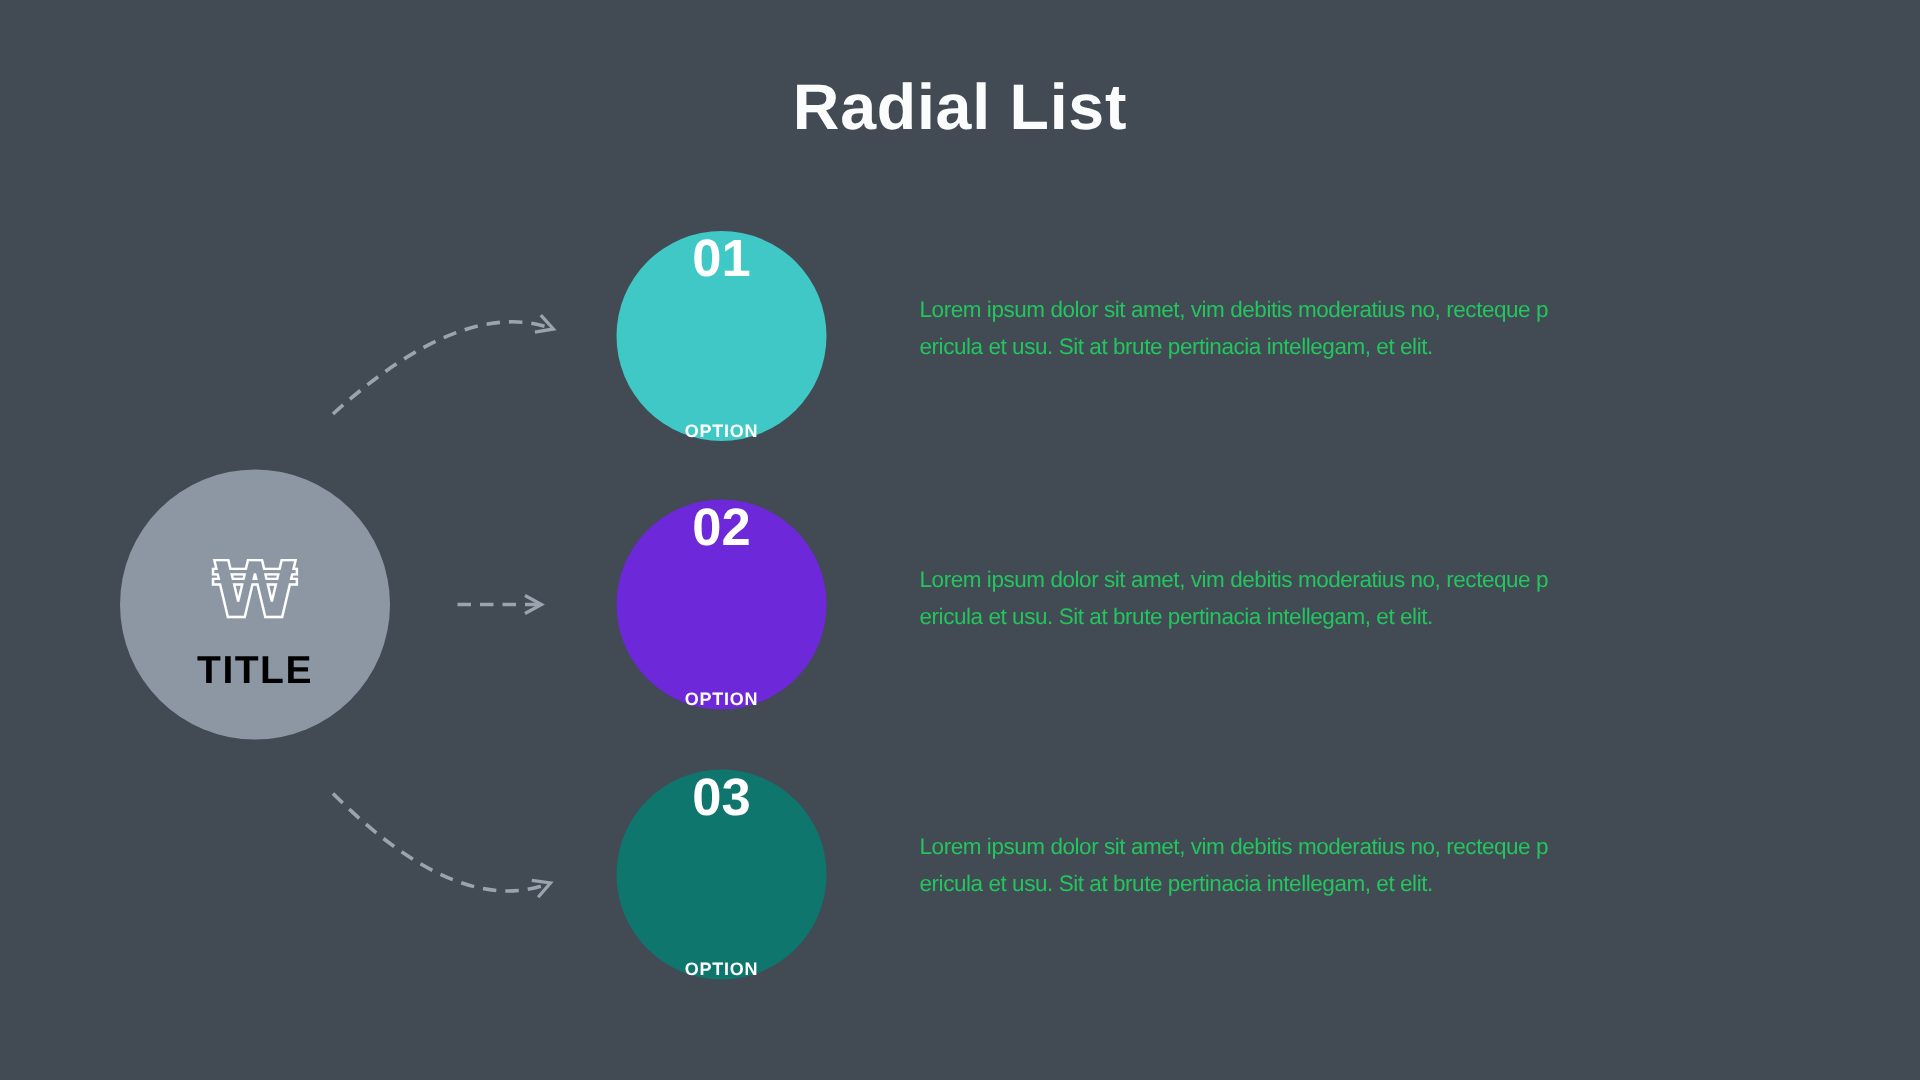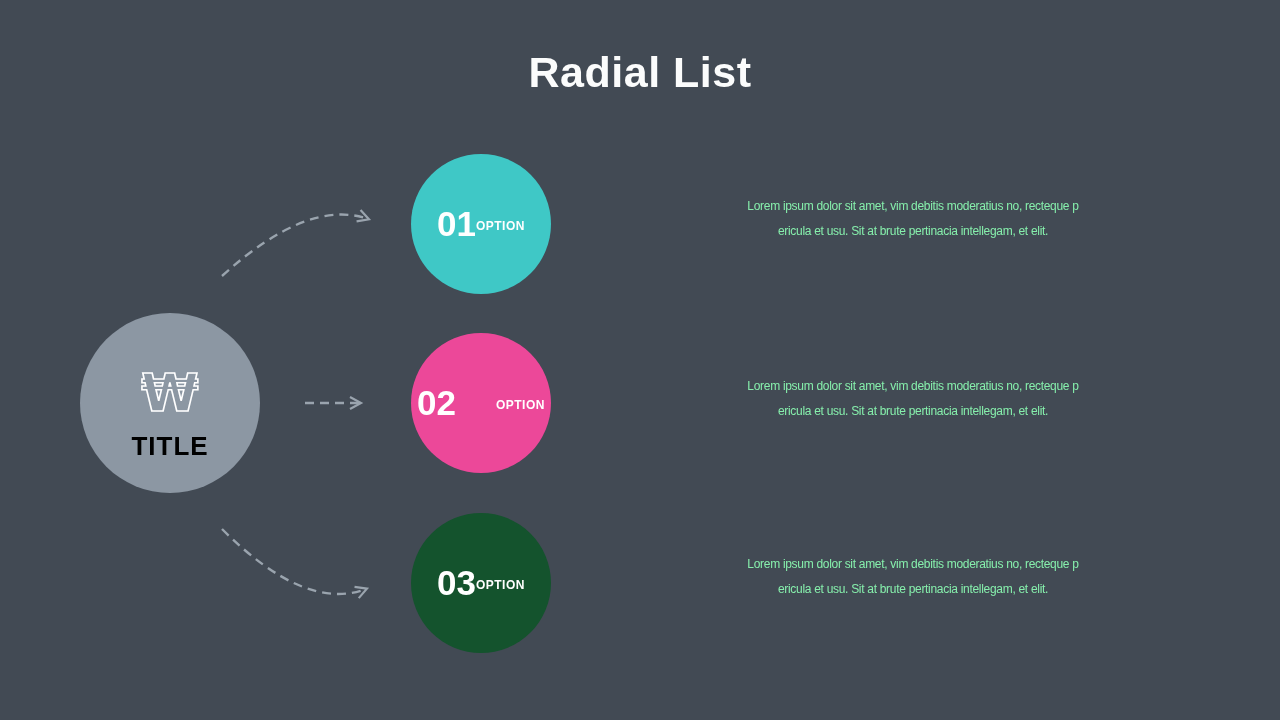--- a/index.html
+++ b/index.html
@@ -50,23 +50,23 @@
     color: #000000;
     letter-spacing: 1px;
   }
 
   .opt-circle {
     position: absolute;
     left: 411px;
     width: 140px; height: 140px;
     border-radius: 50%;
     display: flex;
-    flex-direction: row;
+    flex-direction: column;
     align-items: center;
-    justify-content: center;
+    justify-content: space-between;
     color: #FFFFFF;
     text-align: center;
   }
   .opt-circle.row1 { top: 154px; }
   .opt-circle.row2 { top: 333px; }
   .opt-circle.row3 { top: 513px; }
   .opt-number {
     font-size: 35px;
     font-weight: bold;
     line-height: 1.1;
@@ -75,25 +75,24 @@
     font-size: 12px;
     font-weight: bold;
     letter-spacing: 0.5px;
     margin-top: 3px;
   }
 
   .desc-block {
     position: absolute;
     left: 613px;
     width: 600px;
-    color: #86efac;
-    font-size: 12px;
+    color: #22c55e;
+    font-size: 15px;
     letter-spacing: -0.3px;
     line-height: 25px;
-    text-align: center;
   }
   .desc-block.row1 { top: 194px; }
   .desc-block.row2 { top: 374px; }
   .desc-block.row3 { top: 552px; }
 </style>
 </head>
 <body style="background-color: rgb(66, 74, 84);">
 
 <div class="slide-title">Radial List</div>
 
@@ -117,29 +116,29 @@
 
 <div class="opt-circle row1" style="background-color: rgb(63, 200, 198);">
   <div class="opt-number">01</div>
   <div class="opt-label">OPTION</div>
 </div>
 <div class="desc-block row1">
   <div>Lorem ipsum dolor sit amet, vim debitis moderatius no, recteque p</div>
   <div>ericula et usu. Sit at brute pertinacia intellegam, et elit.</div>
 </div>
 
-<div class="opt-circle row2" style="background-color: #ec4899; gap: 40px;">
+<div class="opt-circle row2" style="background-color: #6d28d9; gap: 40px;">
   <div class="opt-number">02</div>
   <div class="opt-label">OPTION</div>
 </div>
 <div class="desc-block row2">
   <div>Lorem ipsum dolor sit amet, vim debitis moderatius no, recteque p</div>
   <div>ericula et usu. Sit at brute pertinacia intellegam, et elit.</div>
 </div>
 
-<div class="opt-circle row3" style="background-color: #14532d;">
+<div class="opt-circle row3" style="background-color: #0f766e;">
   <div class="opt-number">03</div>
   <div class="opt-label">OPTION</div>
 </div>
 <div class="desc-block row3">
   <div>Lorem ipsum dolor sit amet, vim debitis moderatius no, recteque p</div>
   <div>ericula et usu. Sit at brute pertinacia intellegam, et elit.</div>
 </div>
 
 </body></html>

